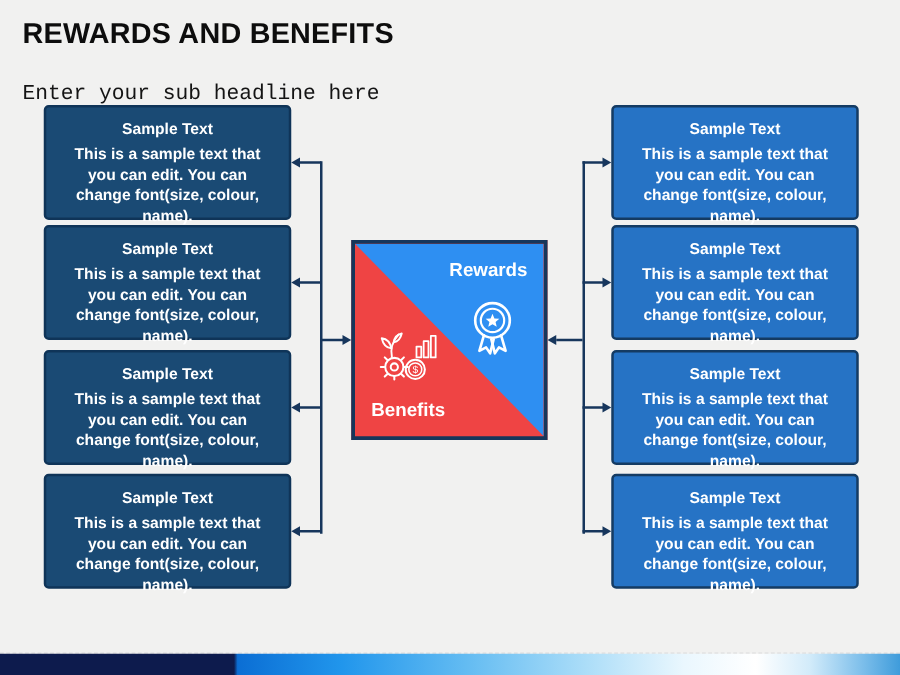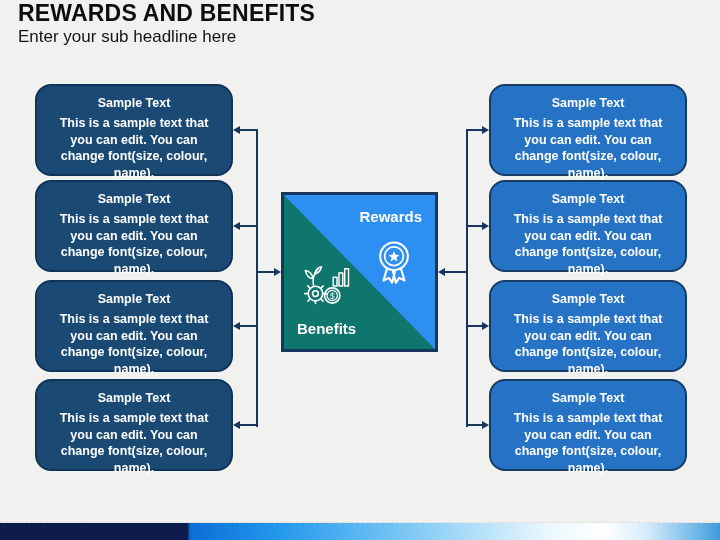--- a/index.html
+++ b/index.html
@@ -3,39 +3,39 @@
 <meta charset="utf-8">
 <style>
   html,body { margin:0; padding:0; }
   body {
     width:720px; height:540px; position:relative; overflow:hidden;
     background:#F1F1F0;
     font-family:"Liberation Sans", sans-serif;
   }
 
   
-  .header { position:absolute; left:18px; top:0; }
+  .header { position:absolute; left:18px; top:13px; }
   .title { margin:0; font-size:23px; font-weight:800; color:#0D0D0D; letter-spacing:0.2px; }
-  .subtitle { margin:0 0 0; font-size:17px; font-weight:400; color:#141414; }
+  .subtitle { margin:26px 0 0; font-size:17px; font-weight:400; color:#141414;font-family:Liberation Mono, monospace; }
 
   
   .box {
     position:absolute; width:198px; height:92px; box-sizing:border-box;
-    border-radius:16px; color:#fff; text-align:center; padding:8px 13px 0;
+    border-radius:4px; color:#fff; text-align:center; padding:8px 13px 0;
   }
   .box-left  { left:35px;  background:#1A4A74; border:2px solid #0F3458; }
   .box-right { left:489px; background:#2673C5; border:2px solid #143B63; }
   .r1 { top:84px; } .r2 { top:180px; } .r3 { top:280px; } .r4 { top:379px; }
   .box-heading { margin:2px 0 5px; font-size:12.5px; font-weight:bold; }
   .box-body { margin:0; font-size:12.5px; line-height:1.32;font-weight:bold; }
 
   
   .center-square {
     position:absolute; left:281px; top:192px; width:151px; height:154px;
-    background:#0f766e; border:3px solid #16365B;
+    background:#ef4444; border:3px solid #16365B;
   }
   .center-triangle {
     position:absolute; left:0; top:0; width:100%; height:100%;
     background:#2E8FF2; clip-path:polygon(0 0, 100% 0, 100% 100%);
   }
   .rewards-label  { position:absolute; top:13px; right:13px; z-index:2; color:#fff; font-size:15px; font-weight:bold; }
   .benefits-label { position:absolute; bottom:12px; left:13px; z-index:2; color:#fff; font-size:15px; font-weight:bold; }
   .medal-icon    { position:absolute; top:42px; right:20px; z-index:2; }
   .benefits-icon { position:absolute; top:66px; left:15px;  z-index:2; }
 

